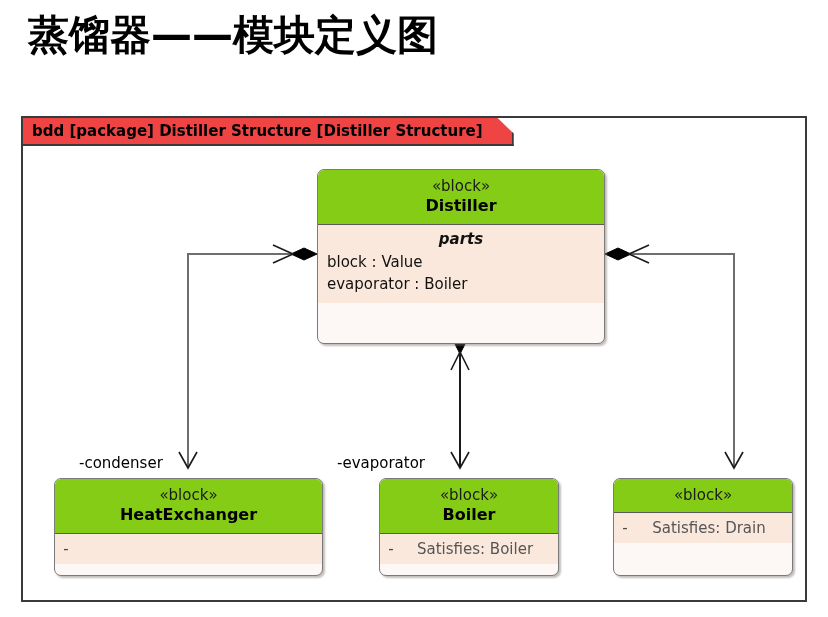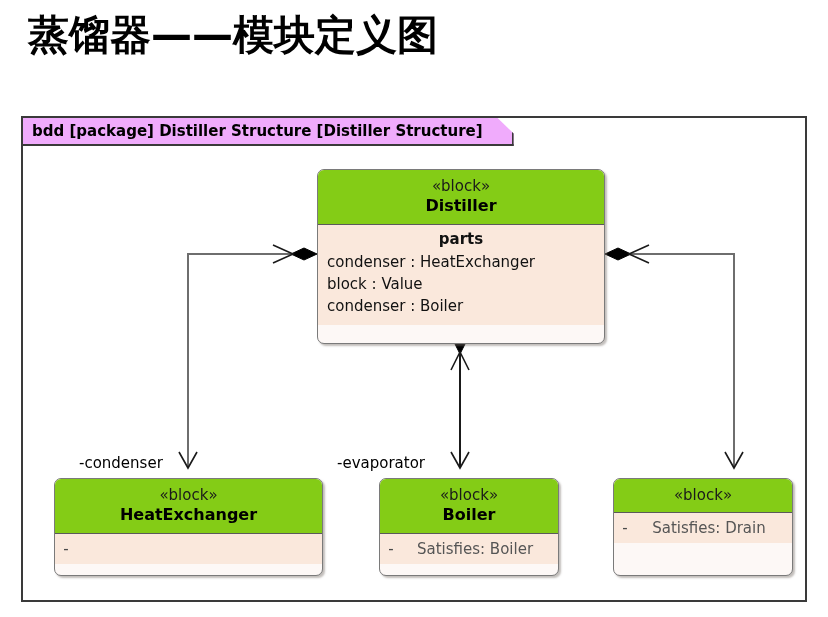--- a/index.html
+++ b/index.html
@@ -40,21 +40,21 @@
     box-sizing: border-box;
   }
   .frame-header {
     position: absolute;
     left: 0px;
     top: 0px;
     height: 28px;
     box-sizing: border-box;
     border-right: 2px solid #3a3a3a;
     border-bottom: 2px solid #3a3a3a;
-    background: #f0abfc;
+    background: #ef4444;
     padding: 0 30px 0 9px;
     display: flex;
     align-items: center;
     
     clip-path: polygon(0 0, calc(100% - 16px) 0, 100% 55%, 100% 100%, 0 100%);
   }
   .frame-header-label {
     font-size: 15px;
     font-weight: bold;
     color: #000000;
@@ -104,20 +104,21 @@
     background: #5a5a5a;
     width: 100%;
   }
   .compartment {
     background: #fae8dc;
     padding: 4px 0 8px 0;
   }
   .compartment-title {
     text-align: center;
     font-size: 15px;
+    font-style: italic;
     font-weight: bold;
     color: #111111;
     padding: 1px 0 3px 0;
   }
   .compartment-item {
     font-size: 15px;
     color: #111111;
     padding: 1px 0 1px 9px;
     line-height: 1.35;
     white-space: nowrap;
@@ -206,23 +207,22 @@
   <div class="conn-label" style="left:620px; top:352px;margin-top:24px;">-drain</div>
 
   <div class="block" style="left:294px; top:51px; width:288px; height:175px;">
     <div class="block-header">
       <div class="block-stereotype">«block»</div>
       <div class="block-name">Distiller</div>
     </div>
     <div class="block-divider"></div>
     <div class="compartment">
       <div class="compartment-title">parts</div>
-      <div class="compartment-item">condenser : HeatExchanger</div>
       <div class="compartment-item">block : Value</div>
-      <div class="compartment-item">condenser : Boiler</div>
+      <div class="compartment-item">evaporator : Boiler</div>
     </div>
   </div>
 
   <div class="block" style="left:31px; top:360px; width:269px; height:98px;">
     <div class="block-header">
       <div class="block-stereotype">«block»</div>
       <div class="block-name">HeatExchanger</div>
     </div>
     <div class="block-divider"></div>
     <div class="satisfies-row">

